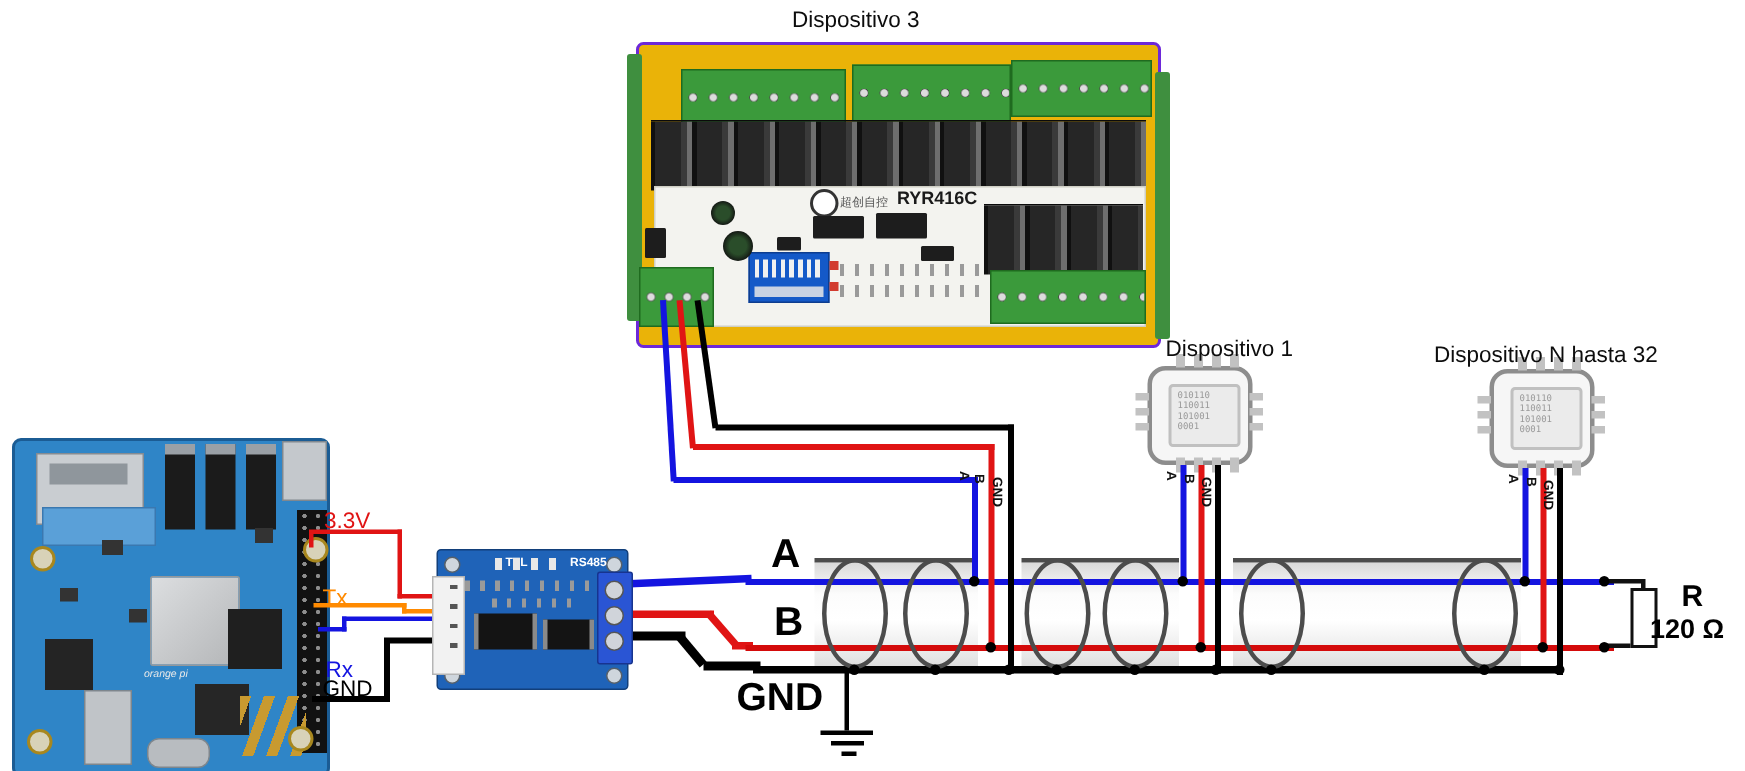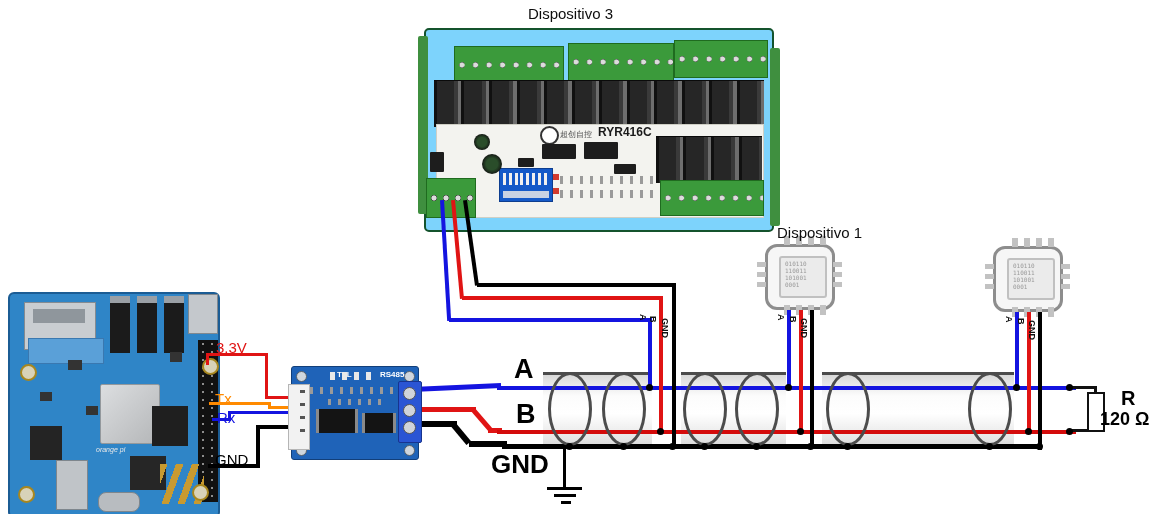--- a/index.html
+++ b/index.html
@@ -31,20 +31,21 @@
   .icdark{position:absolute;background:#1d1d1d;border-radius:1px;}
   .dash{position:absolute;background-image:repeating-linear-gradient(90deg,#9a9a9a 0 3px,rgba(0,0,0,0) 3px 10px);}
 </style>
 </head>
 <body>
 
 <div id="canvas">
 
   <div class="t" style="left:528px;top:5px;">Dispositivo 3</div>
   <div class="t" style="left:777px;top:224px;">Dispositivo 1</div>
+  <div class="t" style="left:956px;top:228px;">Dispositivo N hasta 32</div>
 
   <div class="a" style="left:8px;top:292px;width:208px;height:222px;background:#2f85c7;border:2px solid #1b5c94;border-radius:6px;z-index:1;">
     <div class="a" style="left:14px;top:8px;width:70px;height:46px;background:#c9cdd1;border:1px solid #848b92;">
       <div class="a" style="left:8px;top:6px;width:52px;height:14px;background:#8f969c;"></div>
     </div>
     <div class="a" style="left:100px;top:2px;width:20px;height:50px;background:#1b1b1b;border-top:7px solid #9aa0a6;"></div>
     <div class="a" style="left:127px;top:2px;width:20px;height:50px;background:#1b1b1b;border-top:7px solid #9aa0a6;"></div>
     <div class="a" style="left:154px;top:2px;width:20px;height:50px;background:#1b1b1b;border-top:7px solid #9aa0a6;"></div>
     <div class="a" style="left:178px;top:0;width:28px;height:38px;background:#c4c8cc;border:1px solid #80888f;"></div>
     <div class="a" style="left:188px;top:46px;width:20px;height:162px;background:#111;
@@ -78,21 +79,21 @@
   <div class="mseg" style="left:268px;top:406px;width:28px;height:3px;background:#ff8a00;"></div>
   <div class="mseg" style="left:212px;top:418px;width:19px;height:3px;background:#1414e0;"></div>
   <div class="mseg" style="left:228px;top:411px;width:3px;height:10px;background:#1414e0;"></div>
   <div class="mseg" style="left:228px;top:411px;width:67px;height:3px;background:#1414e0;"></div>
   <div class="mseg" style="left:208px;top:464px;width:52px;height:4px;background:#000;"></div>
   <div class="mseg" style="left:256px;top:426px;width:4px;height:42px;background:#000;"></div>
   <div class="mseg" style="left:256px;top:425px;width:40px;height:4px;background:#000;"></div>
 
   <div class="t" style="left:216px;top:339px;color:#e01414;">3.3V</div>
   <div class="t" style="left:215px;top:390px;color:#ff8a00;">Tx</div>
-  <div class="t" style="left:217px;top:409px;color:#1414e0;text-align:right;">Rx</div>
+  <div class="t" style="left:217px;top:438px;color:#1414e0;text-align:right;">Rx</div>
   <div class="t" style="left:215px;top:451px;color:#000;">GND</div>
 
   <div class="a" style="left:291px;top:366px;width:126px;height:92px;background:#1f63b8;border:1px solid #123f7a;border-radius:3px;z-index:3;">
     <div class="mhole" style="left:4px;top:4px;"></div>
     <div class="mhole" style="left:112px;top:4px;"></div>
     <div class="mhole" style="left:4px;top:78px;"></div>
     <div class="mhole" style="left:112px;top:78px;"></div>
     <div class="a" style="left:17px;top:3px;font-size:8px;font-weight:700;color:#fff;margin-left:28px;">TTL</div>
     <div class="a" style="left:88px;top:3px;font-size:8px;font-weight:700;color:#fff;">RS485</div>
     <div class="a" style="left:38px;top:5px;width:46px;height:8px;background-image:repeating-linear-gradient(90deg,#e8e8e8 0 5px,rgba(0,0,0,0) 5px 12px);"></div>
@@ -111,21 +112,21 @@
   </div>
 
   <div class="mseg" style="left:412px;top:387px;width:89px;height:5px;background:#1414e0;transform:rotate(-2.5deg);"></div>
   <div class="mseg" style="left:410px;top:407px;width:66px;height:5px;background:#e01414;"></div>
   <div class="mseg" style="left:474px;top:407px;width:28px;height:5px;background:#e01414;transform:rotate(49deg);"></div>
   <div class="mseg" style="left:488px;top:428px;width:14px;height:5px;background:#e01414;"></div>
   <div class="mseg" style="left:407px;top:421px;width:50px;height:6px;background:#000;"></div>
   <div class="mseg" style="left:455px;top:422px;width:25px;height:6px;background:#000;transform:rotate(50deg);"></div>
   <div class="mseg" style="left:469px;top:441px;width:38px;height:6px;background:#000;"></div>
 
-  <div class="a" style="left:424px;top:28px;width:346px;height:200px;background:#7dd3fc;border:2px solid #14532d;border-radius:5px;z-index:1;">
+  <div class="a" style="left:424px;top:28px;width:346px;height:200px;background:#eab308;border:2px solid #6d28d9;border-radius:5px;z-index:1;">
     <div class="a" style="left:-8px;top:6px;width:10px;height:178px;background:#3f8f3f;border-radius:2px;"></div>
     <div class="a" style="left:344px;top:18px;width:10px;height:178px;background:#3f8f3f;border-radius:2px;"></div>
     <div class="screws" style="left:28px;top:16px;width:108px;height:36px;"></div>
     <div class="screws" style="left:142px;top:13px;width:104px;height:36px;"></div>
     <div class="screws" style="left:248px;top:10px;width:92px;height:36px;"></div>
     <div class="relays" style="left:8px;top:50px;width:330px;height:46px;"></div>
     <div class="a" style="left:10px;top:94px;width:326px;height:92px;background:#f3f3ef;border:1px solid #cfcfc5;"></div>
     <div class="relays" style="left:230px;top:106px;width:106px;height:46px;"></div>
     <div class="screws" style="left:234px;top:150px;width:102px;height:34px;"></div>
     <div class="screws" style="left:0px;top:148px;width:48px;height:38px;background-size:12px 100%;"></div>

